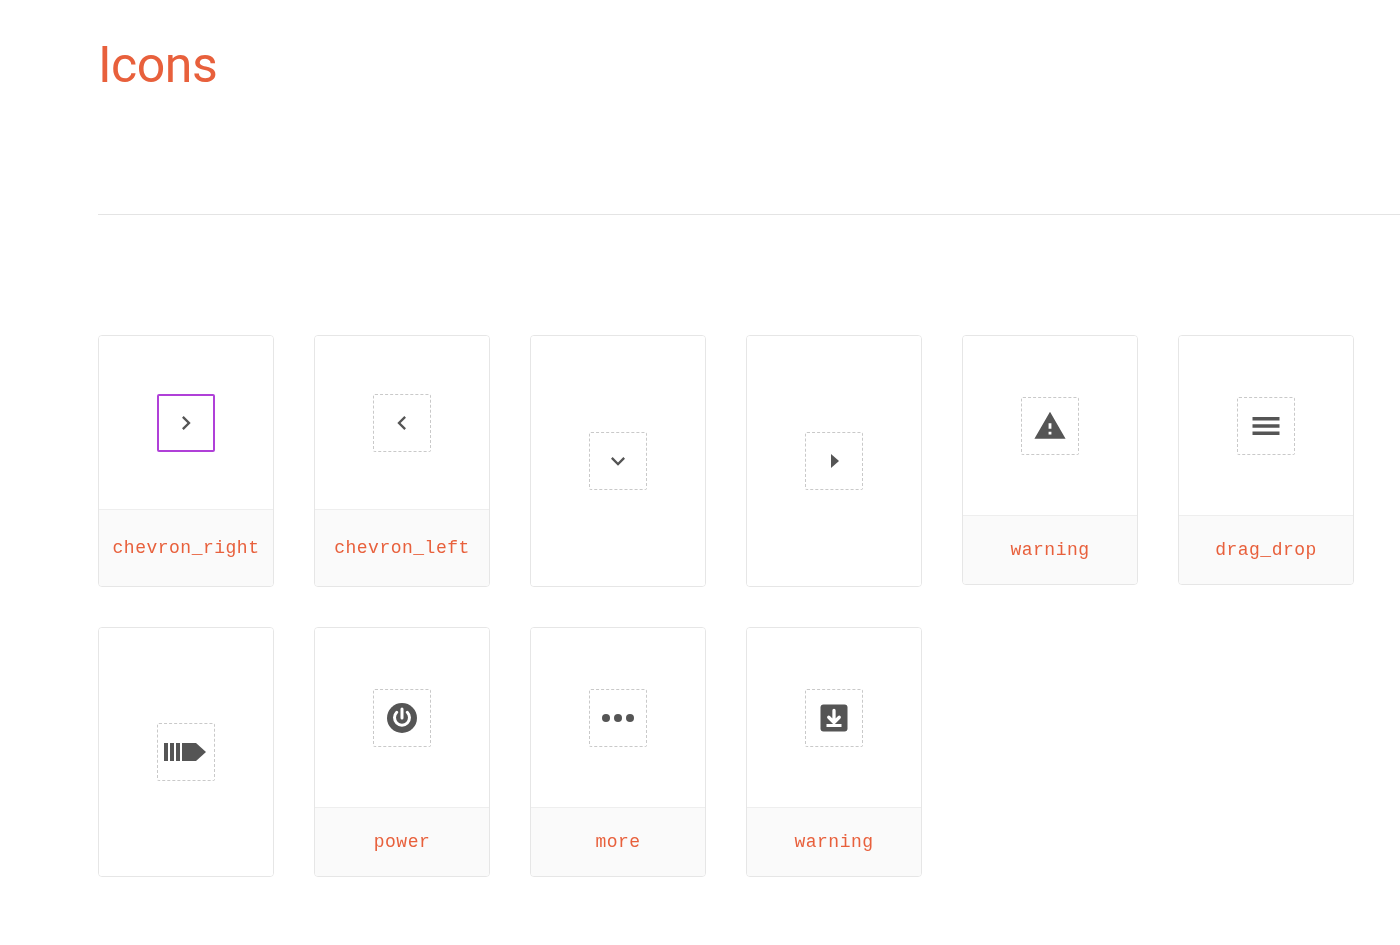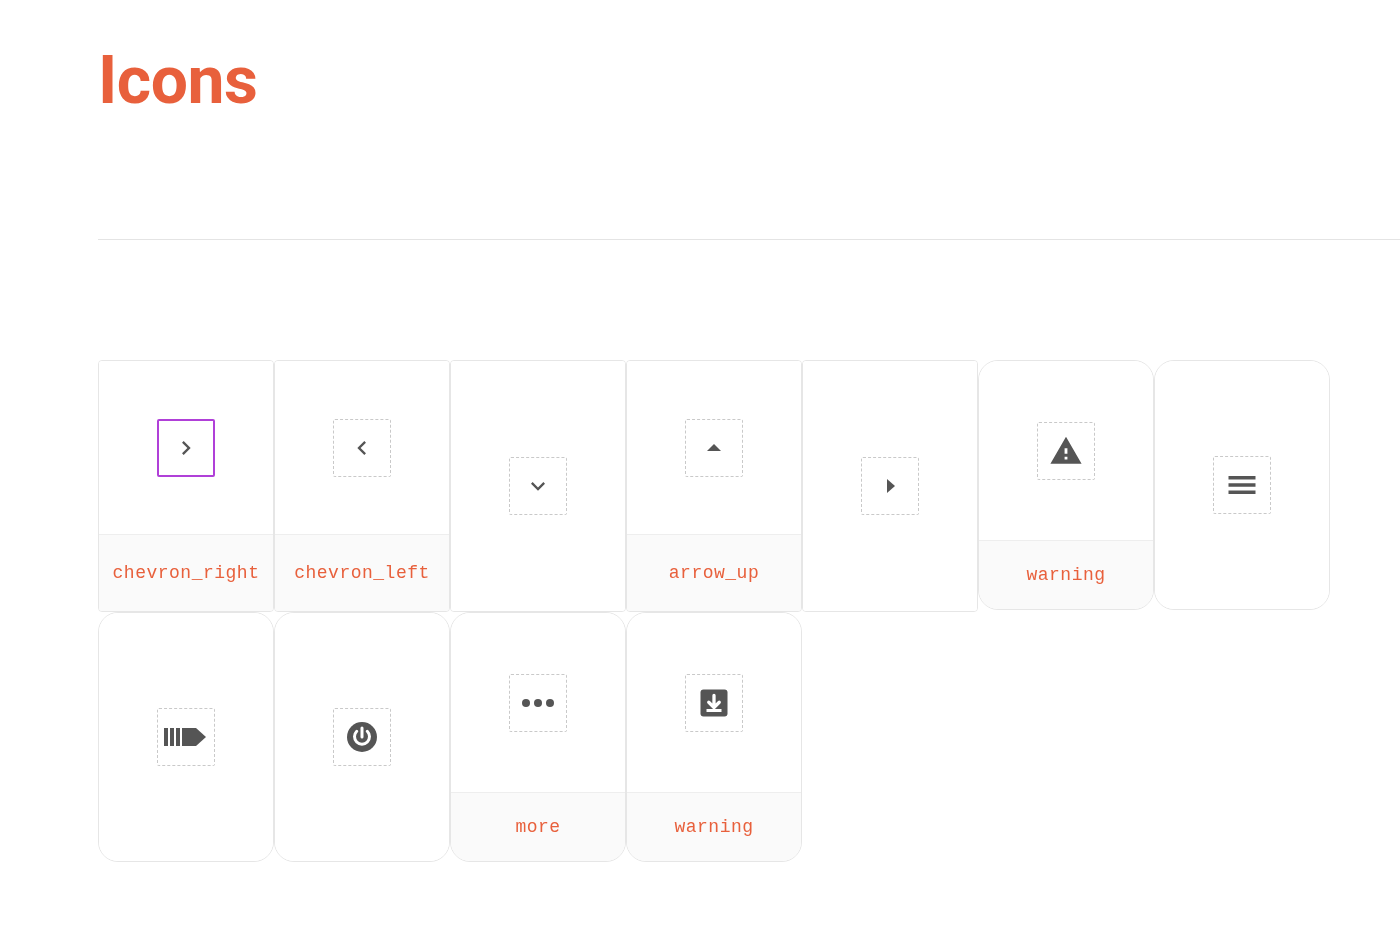--- a/index.html
+++ b/index.html
@@ -8,35 +8,36 @@
     padding: 0;
     font-family: -apple-system, BlinkMacSystemFont, "Segoe UI", Roboto, sans-serif;
     background: #fff;
     color: #333;
   }
   .page {
     padding: 30px 0 40px 98px;
     width: 1400px;
   }
   .title {
-    font-size: 66px;
-    font-weight: 700;
+    font-size: 50px;
+    font-weight: 400;
     color: #e8603c;
-    margin: 12px 0 30px 0;
+    margin: 6px 0 30px 0;
     letter-spacing: -0.5px;
   }
   .divider {
     border: none;
     border-top: 1px solid #e4e4e4;
     margin: 120px 0 0 0;
   }
   .grid {
     margin-top: 120px;
     display: flex;
     flex-wrap: wrap;
+    gap: 40px;
     width: 1260px;
   }
   .card {
     width: 176px;
     height: 252px;
     border: 1px solid #e6e6e6;
     border-radius: 4px;
     display: flex;
     flex-direction: column;
     overflow: hidden;
@@ -63,21 +64,21 @@
   .card-label {
     background: #fafafa;
     border-top: 1px solid #eee;
     text-align: center;
     padding: 28px 8px;
     font-family: "SFMono-Regular", Consolas, "Liberation Mono", Menlo, monospace;
     font-size: 18px;
     color: #e8603c;
     letter-spacing: 0.5px;
   }
-  .card.row2 { height: 250px; border-radius: 20px; }
+  .card.row2 { height: 250px; }
   .card.row2 .card-label { padding: 24px 8px; }
   svg { display: block; }
   .ic { fill: #555; }
 </style>
 </head>
 <body>
 
 <div class="page">
   <h1 class="title">Icons</h1>
   <hr class="divider">
@@ -109,30 +110,20 @@
     <div class="card">
       <div class="card-icon-area">
         <div class="icon-box">
           <svg width="28" height="28" viewBox="0 0 24 24">
               <path class="ic" d="M16.6 8.6 12 13.2 7.4 8.6 6 10l6 6 6-6z"></path>
             </svg>
         </div>
       </div>
     </div>
 
-    <div class="card">
-      <div class="card-icon-area">
-        <div class="icon-box">
-          <svg width="24" height="24" viewBox="0 0 24 24">
-              <path class="ic" d="M12 8 5 15h14z"></path>
-            </svg>
-        </div>
-      </div>
-      <div class="card-label">arrow_up</div>
-    </div>
 
     <div class="card">
       <div class="card-icon-area">
         <div class="icon-box">
           <svg width="24" height="24" viewBox="0 0 24 24">
               <path class="ic" d="M9 5v14l8-7z"></path>
             </svg>
         </div>
       </div>
     </div>
@@ -149,20 +140,21 @@
     </div>
 
     <div class="card row2">
       <div class="card-icon-area">
         <div class="icon-box">
           <svg width="36" height="36" viewBox="0 0 24 24">
               <path class="ic" d="M3 6h18v2.4H3zM3 10.8h18v2.4H3zM3 15.6h18V18H3z"></path>
             </svg>
         </div>
       </div>
+      <div class="card-label">drag_drop</div>
     </div>
 
     <div class="card row2">
       <div class="card-icon-area">
         <div class="icon-box">
           <svg width="44" height="26" viewBox="0 0 44 26">
             <rect class="ic" x="0" y="4" width="4" height="18"></rect>
             <rect class="ic" x="6" y="4" width="4" height="18"></rect>
             <rect class="ic" x="12" y="4" width="4" height="18"></rect>
             <path class="ic" d="M18 4h14l10 9-10 9H18z"></path>
@@ -174,20 +166,21 @@
     <div class="card row2">
       <div class="card-icon-area">
         <div class="icon-box">
           <svg width="36" height="36" viewBox="0 0 24 24">
             <circle class="ic" cx="12" cy="12" r="10"></circle>
             <path d="M12 6v6" stroke="#fff" stroke-width="2" fill="none" stroke-linecap="round"></path>
             <path d="M8.5 8.2a5 5 0 1 0 7 0" stroke="#fff" stroke-width="2" fill="none" stroke-linecap="round"></path>
           </svg>
         </div>
       </div>
+      <div class="card-label">power</div>
     </div>
 
     <div class="card row2">
       <div class="card-icon-area">
         <div class="icon-box">
           <svg width="36" height="12" viewBox="0 0 36 12">
             <circle class="ic" cx="6" cy="6" r="4"></circle>
             <circle class="ic" cx="18" cy="6" r="4"></circle>
             <circle class="ic" cx="30" cy="6" r="4"></circle>
           </svg>

